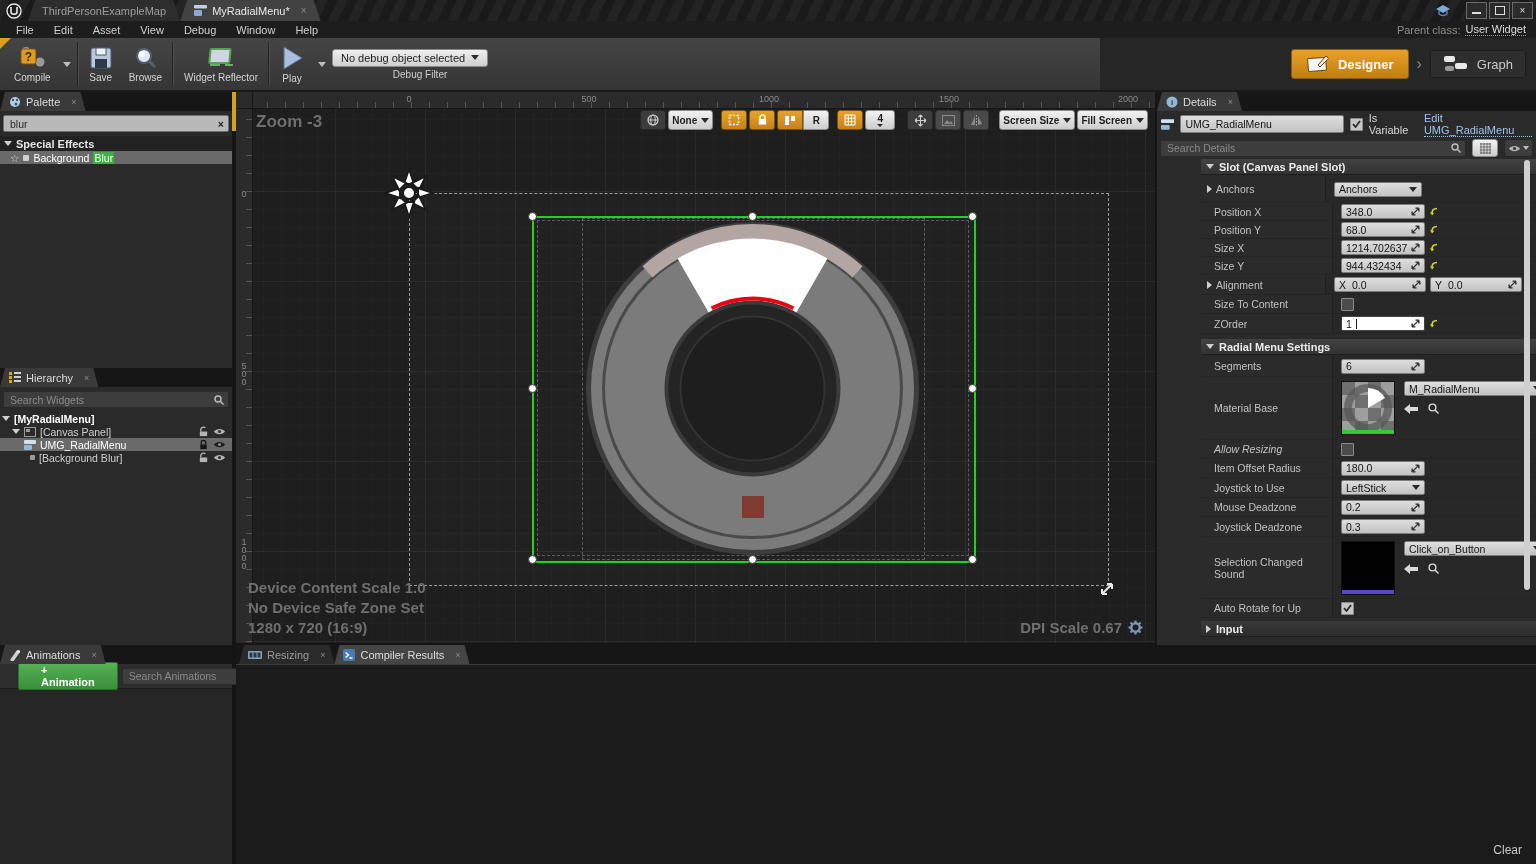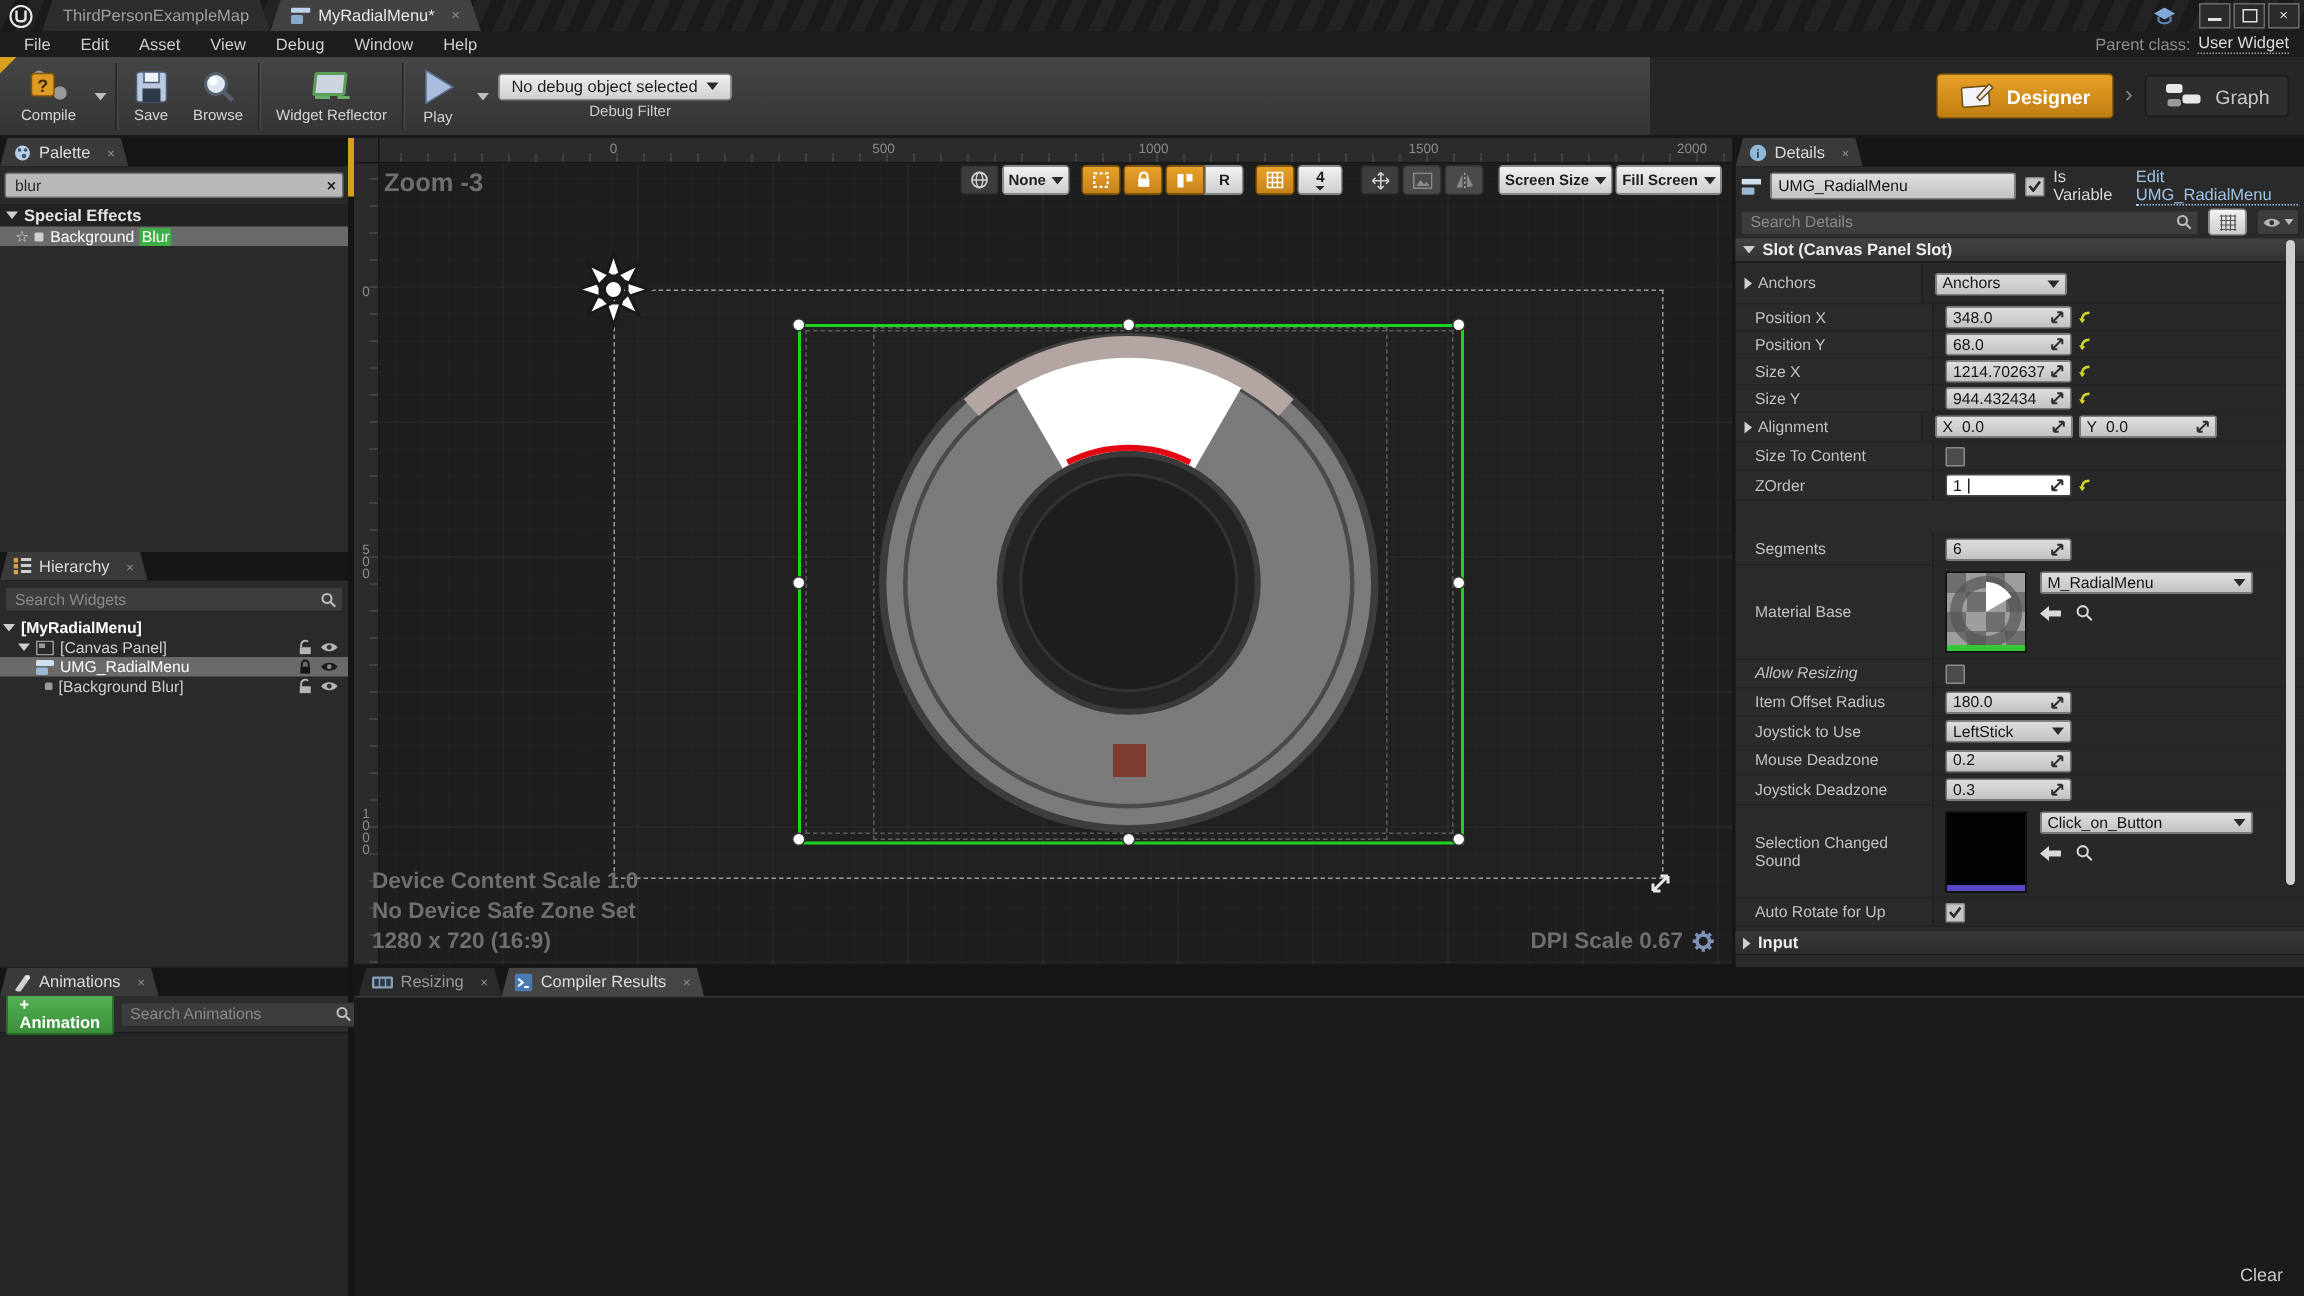--- a/index.html
+++ b/index.html
@@ -111,21 +111,21 @@
   .thumb{width:52px;height:52px;border:1px solid #111;position:relative;flex-shrink:0;}
   .thumb .bar{position:absolute;left:0;bottom:0;width:100%;height:4px;}
   .asset-ops{display:flex;gap:10px;align-items:center;margin-top:4px;}
   .link{color:#9fc3e8;font-size:11px;border-bottom:1px dotted #9fc3e8;}
 
   
   #anim-panel{left:0;top:645px;width:232px;height:219px;background:#262626;}
   #log-panel{left:236px;top:645px;width:1300px;height:219px;background:#1b1b1b;}
   .tabrow{height:19px;display:flex;align-items:flex-end;background:#161616;}
   .greenbtn{background:linear-gradient(#54b254,#3a8f3a);border:1px solid #2a6f2a;border-radius:2px;color:#fff;
-    font-size:11px;font-weight:bold;padding:1px 8px;display:flex;align-items:center;gap:3px;}
+    font-size:11px;font-weight:bold;padding:1px 22px;display:flex;align-items:center;gap:3px;margin-left:14px;}
   .mono{font-family:"DejaVu Sans Mono","Liberation Mono",monospace;}
   .iconsvg{display:block;}
 </style>
 </head>
 <body>
 
 <div id="app">
 
   <div class="abs flex" id="titlebar">
     <div class="flex" style="width:28px;justify-content:center;color:#fff;font-weight:bold;font-size:14px;">
@@ -558,21 +558,21 @@
       </div>
       <div class="cbtn dark" style="height:16px;">
         <svg width="13" height="9" viewBox="0 0 13 9">
             <path d="M1 4.5C3.5 1 9.5 1 12 4.5 9.5 8 3.5 8 1 4.5z" fill="#b5b5b5"></path>
             <circle cx="6.5" cy="4.5" r="1.6" fill="#333"></circle>
           </svg>
         <span class="caret lt" style="margin-left:2px;border-left-width:3px;border-right-width:3px;border-top-width:4px;"></span>
       </div>
     </div>
 
-    <div style="position:relative;height:486px;">
+    <div style="position:relative;height:486px;margin-left:44px;">
 
       <div class="dhead" style="top:0;">
         <span class="tri-down"></span>
           <span>Slot (Canvas Panel Slot)</span>
       </div>
 
       <div class="drow" style="top:17px;height:27px;">
         <div class="dlab" style="padding-left:6px;display:flex;gap:4px;align-items:center;">
             <span class="tri-right"></span>
             <span>Anchors</span>
@@ -683,20 +683,24 @@
                 <path d="M1 7L7 1M7 1v3M7 1H4M1 7V4M1 7h3"></path>
               </svg>
           </div>
           <svg class="rvt" viewBox="0 0 10 10">
               <path d="M8 1.5C4 1.5 3 3.5 3 6.5" fill="none" stroke="#ccd32e" stroke-width="1.6"></path>
               <path d="M1 5l2 3.5L5.2 6z" fill="#ccd32e"></path>
             </svg>
         </div>
       </div>
 
+      <div class="dhead" style="top:180px;">
+        <span class="tri-down"></span>
+          <span>Radial Menu Settings</span>
+      </div>
 
       <div class="drow" style="top:197px;height:21px;">
         <div class="dlab">Segments</div>
         <div class="dctl">
           <div class="vbox" style="width:74px;justify-content:flex-start;">
             <span>6</span>
             <svg class="crn" viewBox="0 0 8 8" style="margin-left:auto;">
                 <path d="M1 7L7 1M7 1v3M7 1H4M1 7V4M1 7h3"></path>
               </svg>
           </div>

